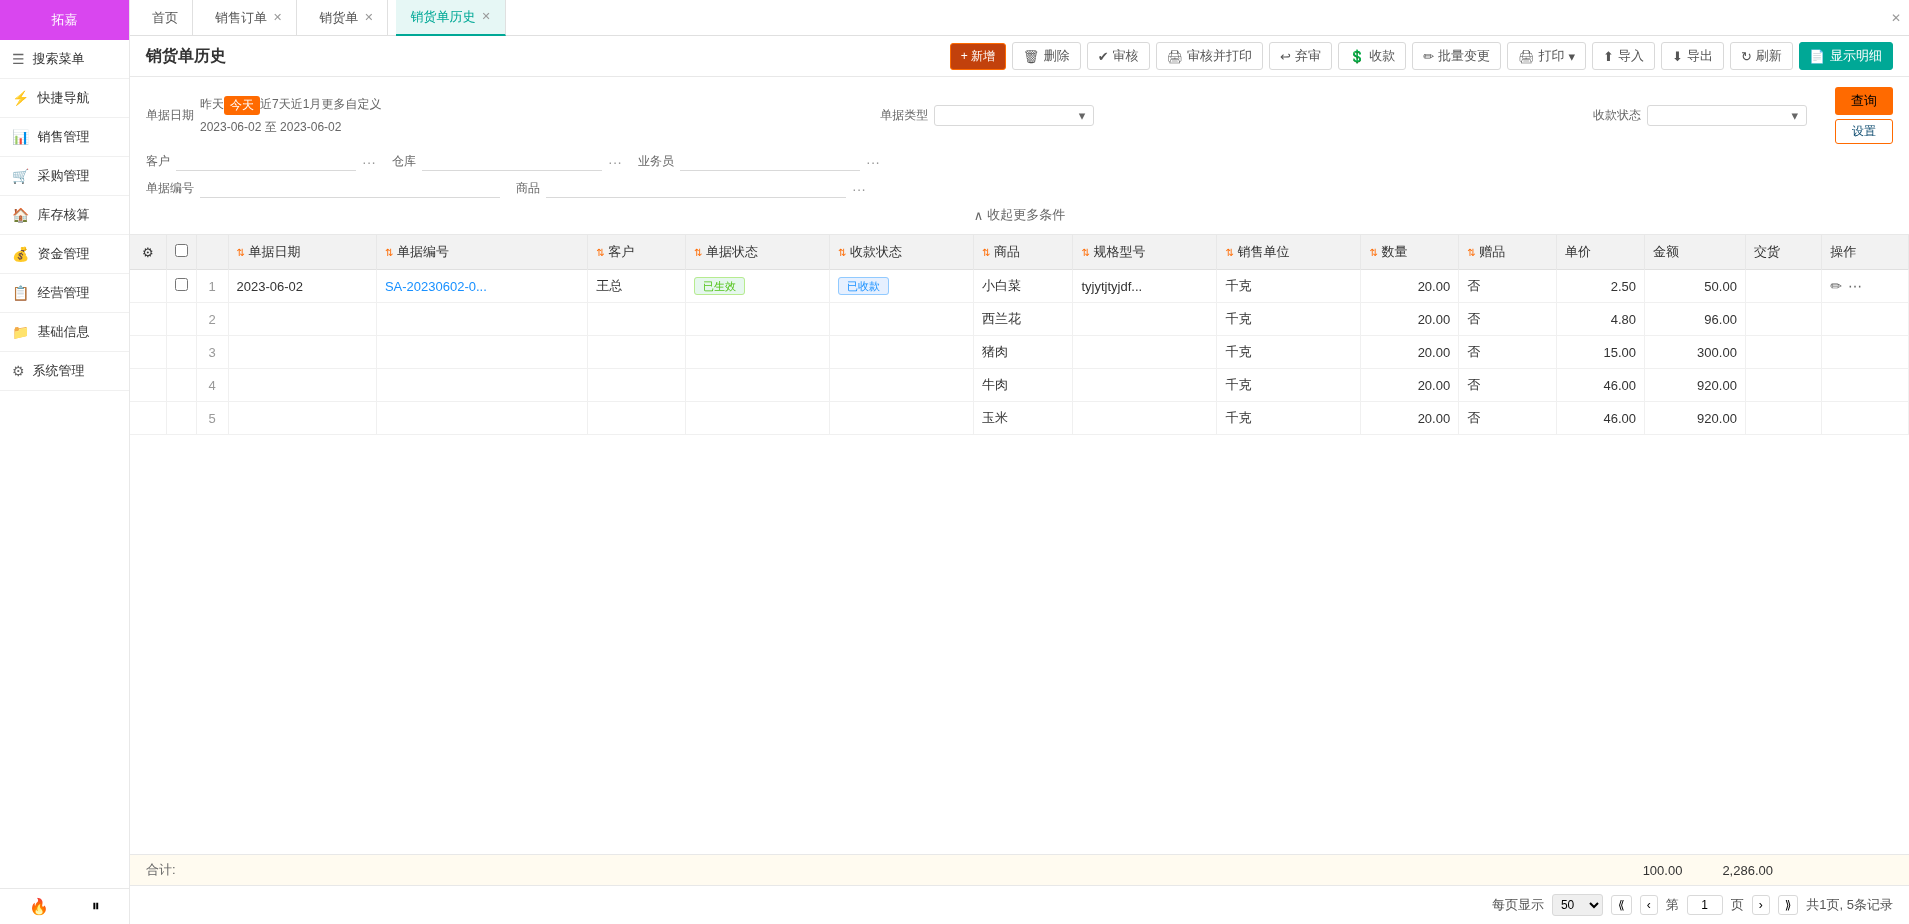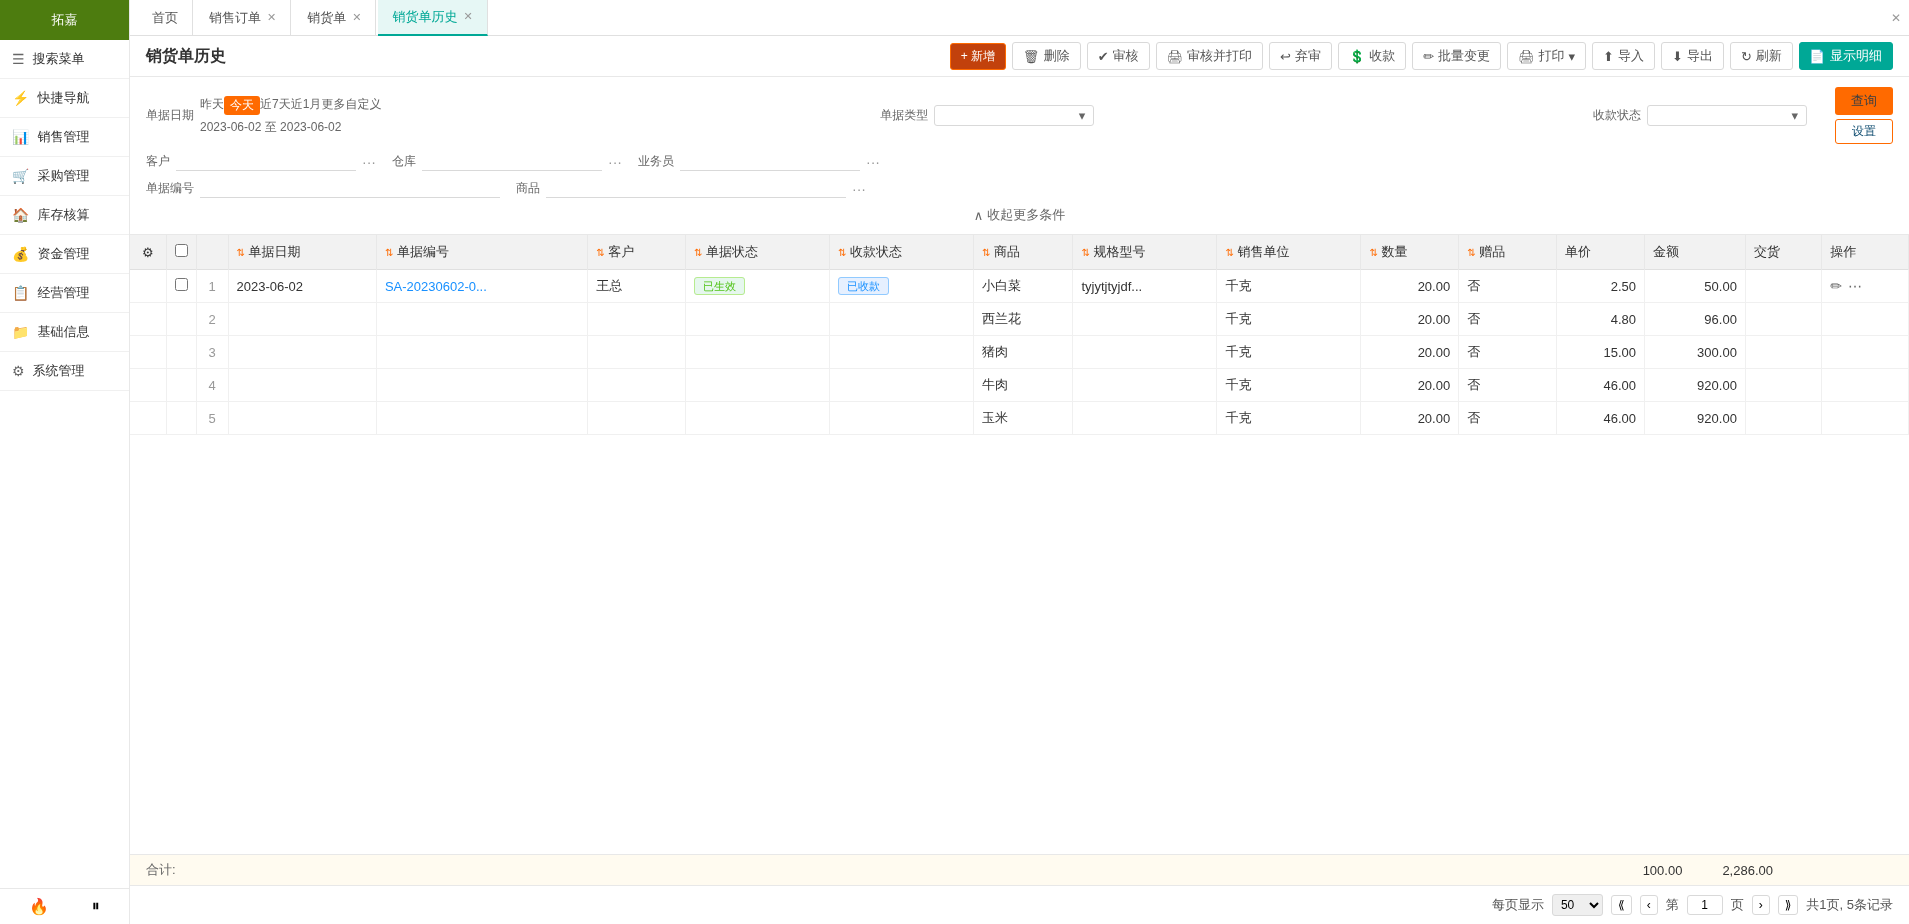--- a/index.html
+++ b/index.html
@@ -8,21 +8,21 @@
     
     .sidebar {
       width: 130px;
       background: #fff;
       border-right: 1px solid #e8e8e8;
       display: flex;
       flex-direction: column;
       flex-shrink: 0;
     }
     .sidebar-top {
-      background: #4d7c0f;
+      background: #d946ef;
       height: 40px;
       display: flex;
       align-items: center;
       justify-content: center;
       color: #fff;
       font-size: 12px;
     }
     .sidebar-item {
       display: flex;
       align-items: center;
@@ -50,21 +50,21 @@
     }
 
     
     .tab-bar {
       background: #fff;
       border-bottom: 1px solid #e0e0e0;
       display: flex;
       align-items: center;
       height: 36px;
       padding: 0 8px;
-      gap: 2px;
+      gap: 8px;
     }
     .tab {
       padding: 0 14px;
       height: 36px;
       display: flex;
       align-items: center;
       cursor: pointer;
       color: #555;
       border-right: 1px solid #e0e0e0;
       gap: 6px;
@@ -270,21 +270,21 @@
       background: #fff;
       border: 1px solid #ff6a00;
       color: #0c4a6e;
       border-radius: 3px;
       padding: 3px 10px;
       cursor: pointer;
       font-size: 12px;
     }
     .query-btn {
       background: #ff6a00;
-      color: #404040;
+      color: #000000;
       border: none;
       border-radius: 3px;
       padding: 5px 16px;
       cursor: pointer;
       font-size: 13px;
     }
     .checkbox-col { width: 28px; text-align: center; }
     .num-col { width: 32px; text-align: center; color: #999; }
     .gear-col { width: 36px; text-align: center; }
   </style>

